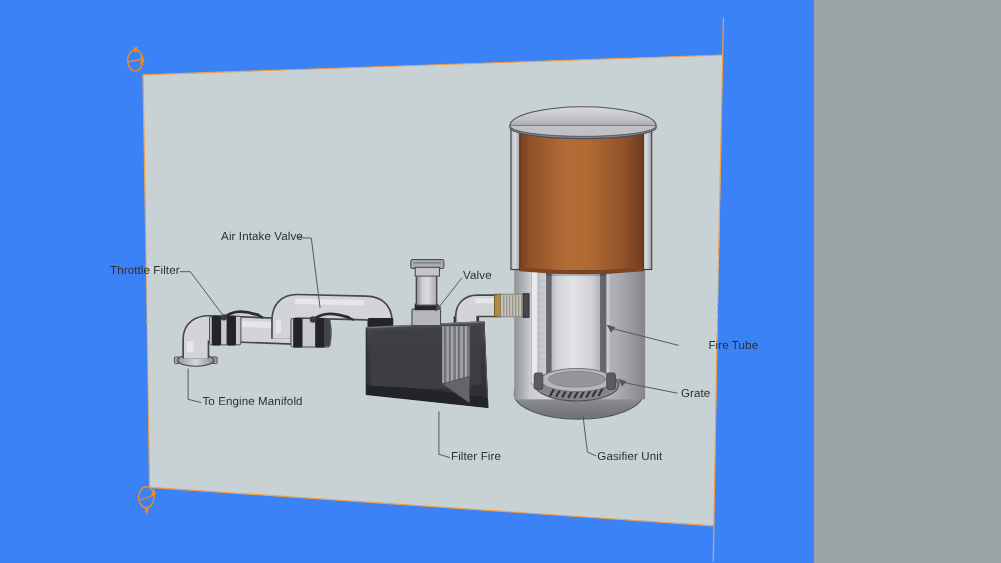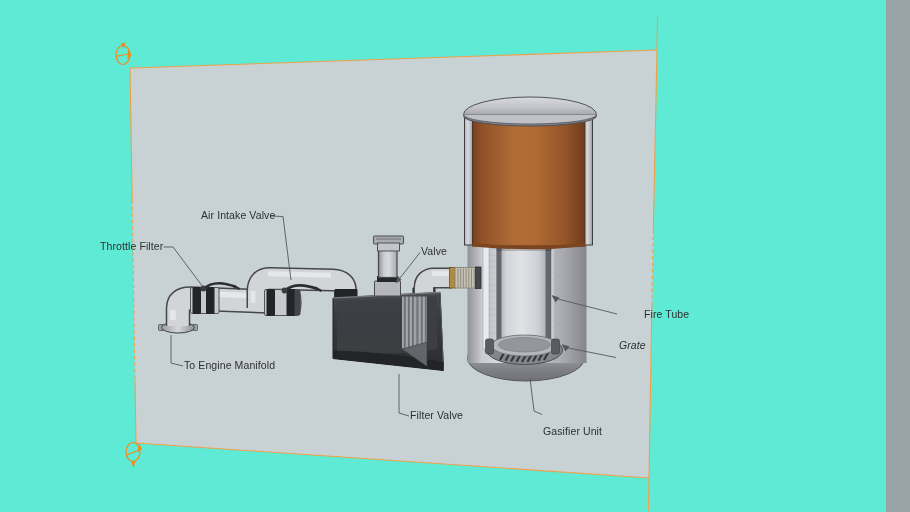--- a/index.html
+++ b/index.html
@@ -1,33 +1,33 @@
 <!DOCTYPE html>
 <html><head>
 <meta charset="utf-8">
 <style>
   html,body{margin:0;padding:0;background:#9aa3a6;}
   #viewport{
-    position:relative;width:886px;height:512px;overflow:hidden;
-    background:#5eead4;
+    position:relative;width:740px;height:512px;overflow:hidden;
+    background:#3b82f6;
     font-family:"Liberation Sans","DejaVu Sans",sans-serif;
   }
   #viewport svg{position:absolute;left:0;top:0;}
   .lbl{
     position:absolute;font-size:10.5px;line-height:11px;color:#2e2f31;
     white-space:nowrap;letter-spacing:.1px;
   }
   #l-aiv{left:201px;top:210px;}
   #l-tv{left:100px;top:241px;}
   #l-tem{left:184px;top:360px;}
   #l-blower{left:421px;top:246px;}
   #l-fu{left:410px;top:410px;}
-  #l-gu{left:543px;top:426px;}
+  #l-gu{left:543px;top:410px;}
   #l-ft{left:620px;top:309px;padding-left:24px;}
-  #l-grate{left:619px;top:340px;font-style:italic;}
+  #l-grate{left:619px;top:353px;}
 </style>
 </head>
 <body>
 
 <div id="viewport">
 
 <svg width="910" height="512" viewBox="0 0 910 512">
   <defs>
     <linearGradient id="gradOrange" x1="0" y1="0" x2="1" y2="0">
       <stop offset="0" stop-color="#773f20"></stop>
@@ -274,18 +274,18 @@
     <polygon points="551.5,295 559.5,297.5 555.5,302.5" fill="#55575a" stroke="none"></polygon>
     <path d="M566,347.5 L616,357.5"></path>
     <polygon points="561.5,344 569.5,346.5 565.5,351.5" fill="#55575a" stroke="none"></polygon>
   </g>
 </svg>
 
 <div class="lbl" id="l-aiv">Air Intake Valve</div>
 <div class="lbl" id="l-tv">Throttle Filter</div>
 <div class="lbl" id="l-tem">To Engine Manifold</div>
 <div class="lbl" id="l-blower">Valve</div>
-<div class="lbl" id="l-fu">Filter Valve</div>
+<div class="lbl" id="l-fu">Filter Fire</div>
 <div class="lbl" id="l-gu">Gasifier Unit</div>
 <div class="lbl" id="l-ft">Fire Tube</div>
 <div class="lbl" id="l-grate">Grate</div>
 
 </div>
 
 </body></html>

